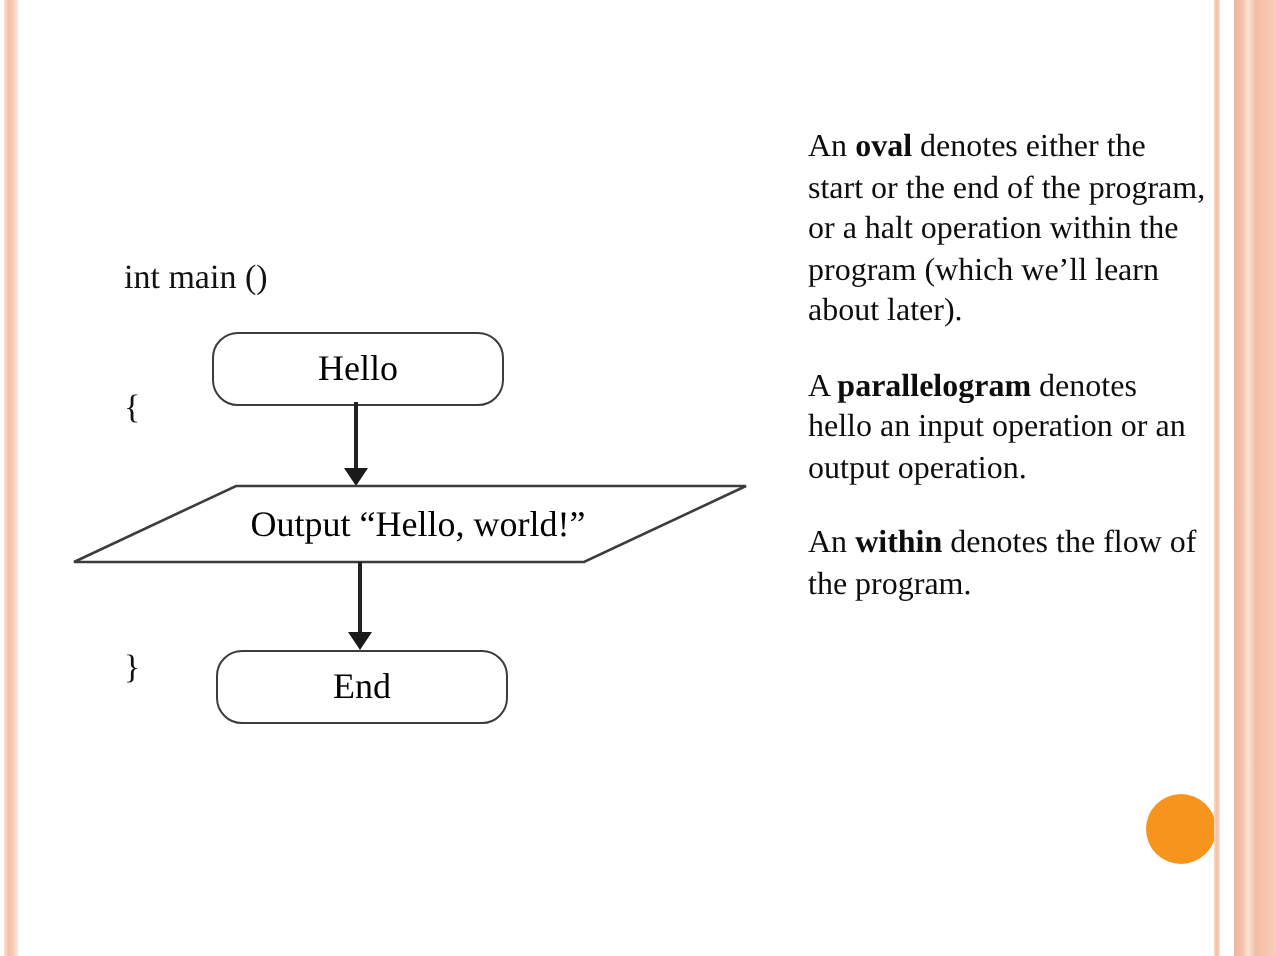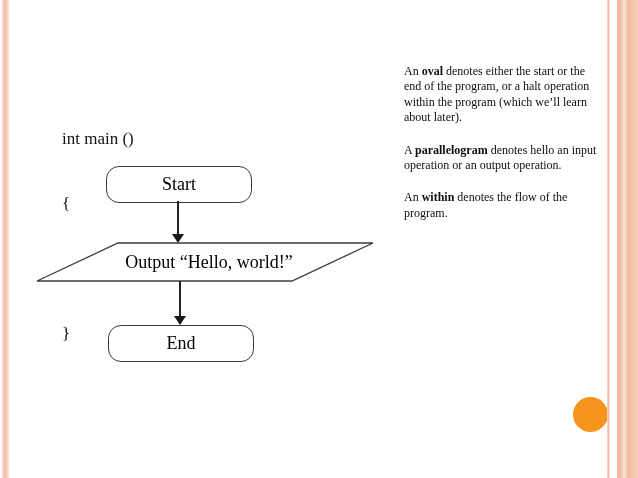--- a/index.html
+++ b/index.html
@@ -122,21 +122,21 @@
   #arrow-1 .head  { top: 33px; }
   #arrow-2 { left: 173px; top: 281px; height: 45px; }
   #arrow-2 .shaft { height: 36px; }
   #arrow-2 .head  { top: 35px; }
 
   
   .notes {
     position: absolute;
     left: 404px; top: 64px;
     width: 200px;
-    font-size: 12px;
+    font-size: 16px;
     line-height: 1.285;
     color: #0d0d0d;
   }
   .notes p { margin: 0 0 17px 0; }
   .notes p:last-child { margin-bottom: 0; }
   .notes b { font-weight: bold; }
 
   
   .orange-dot {
     position: absolute;
@@ -155,21 +155,21 @@
 
 
   <div class="code-block">
     <div class="code-line">int main ()</div>
     <div class="code-line">{</div>
     <div class="code-line">   printf("Hello, world!\n");</div>
     <div class="code-line">}</div>
   </div>
 
   <div class="fc-box" id="box-start">
-    <span>Start</span>
+    <span>Hello</span>
   </div>
 
   <div class="fc-arrow" id="arrow-1">
     <div class="shaft"></div>
     <div class="head"></div>
   </div>
 
   <div class="fc-parallelogram">
     <svg width="338" height="40" viewBox="0 0 338 40" aria-hidden="true">
       <polygon points="82,1 337,1 256,39 1,39" fill="#ffffff" stroke="#3c3c3c" stroke-width="1.3"></polygon>

